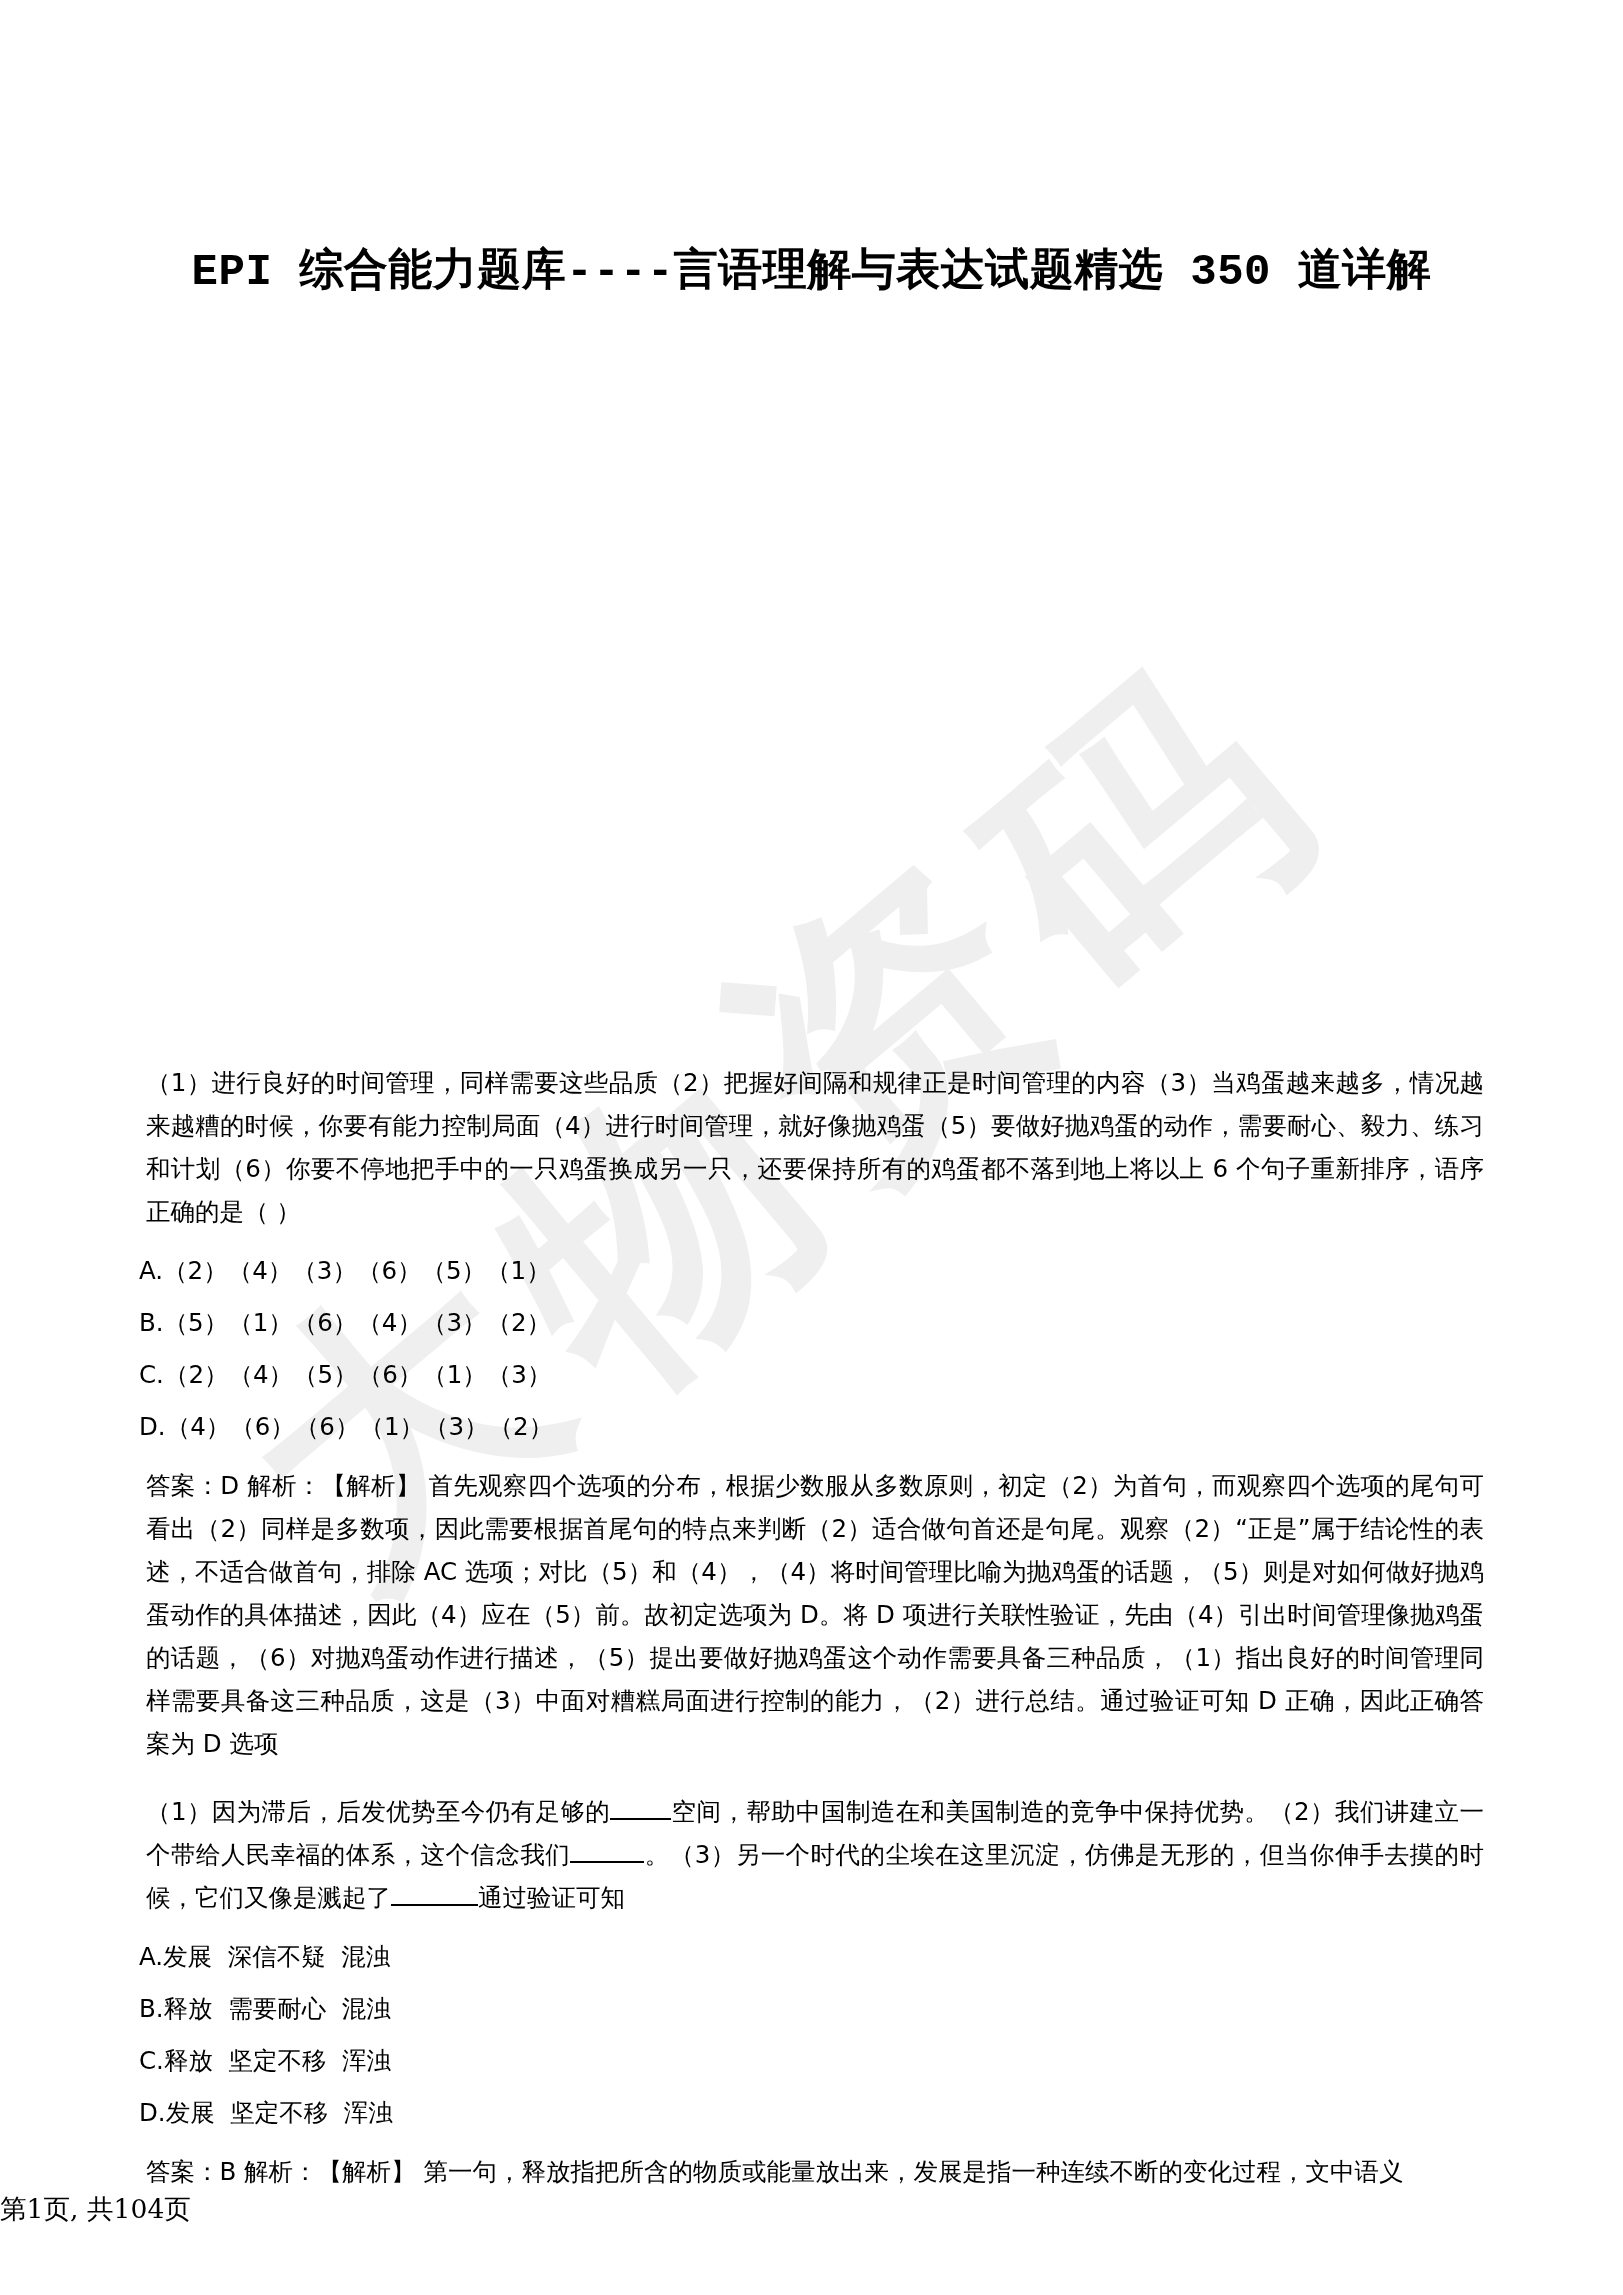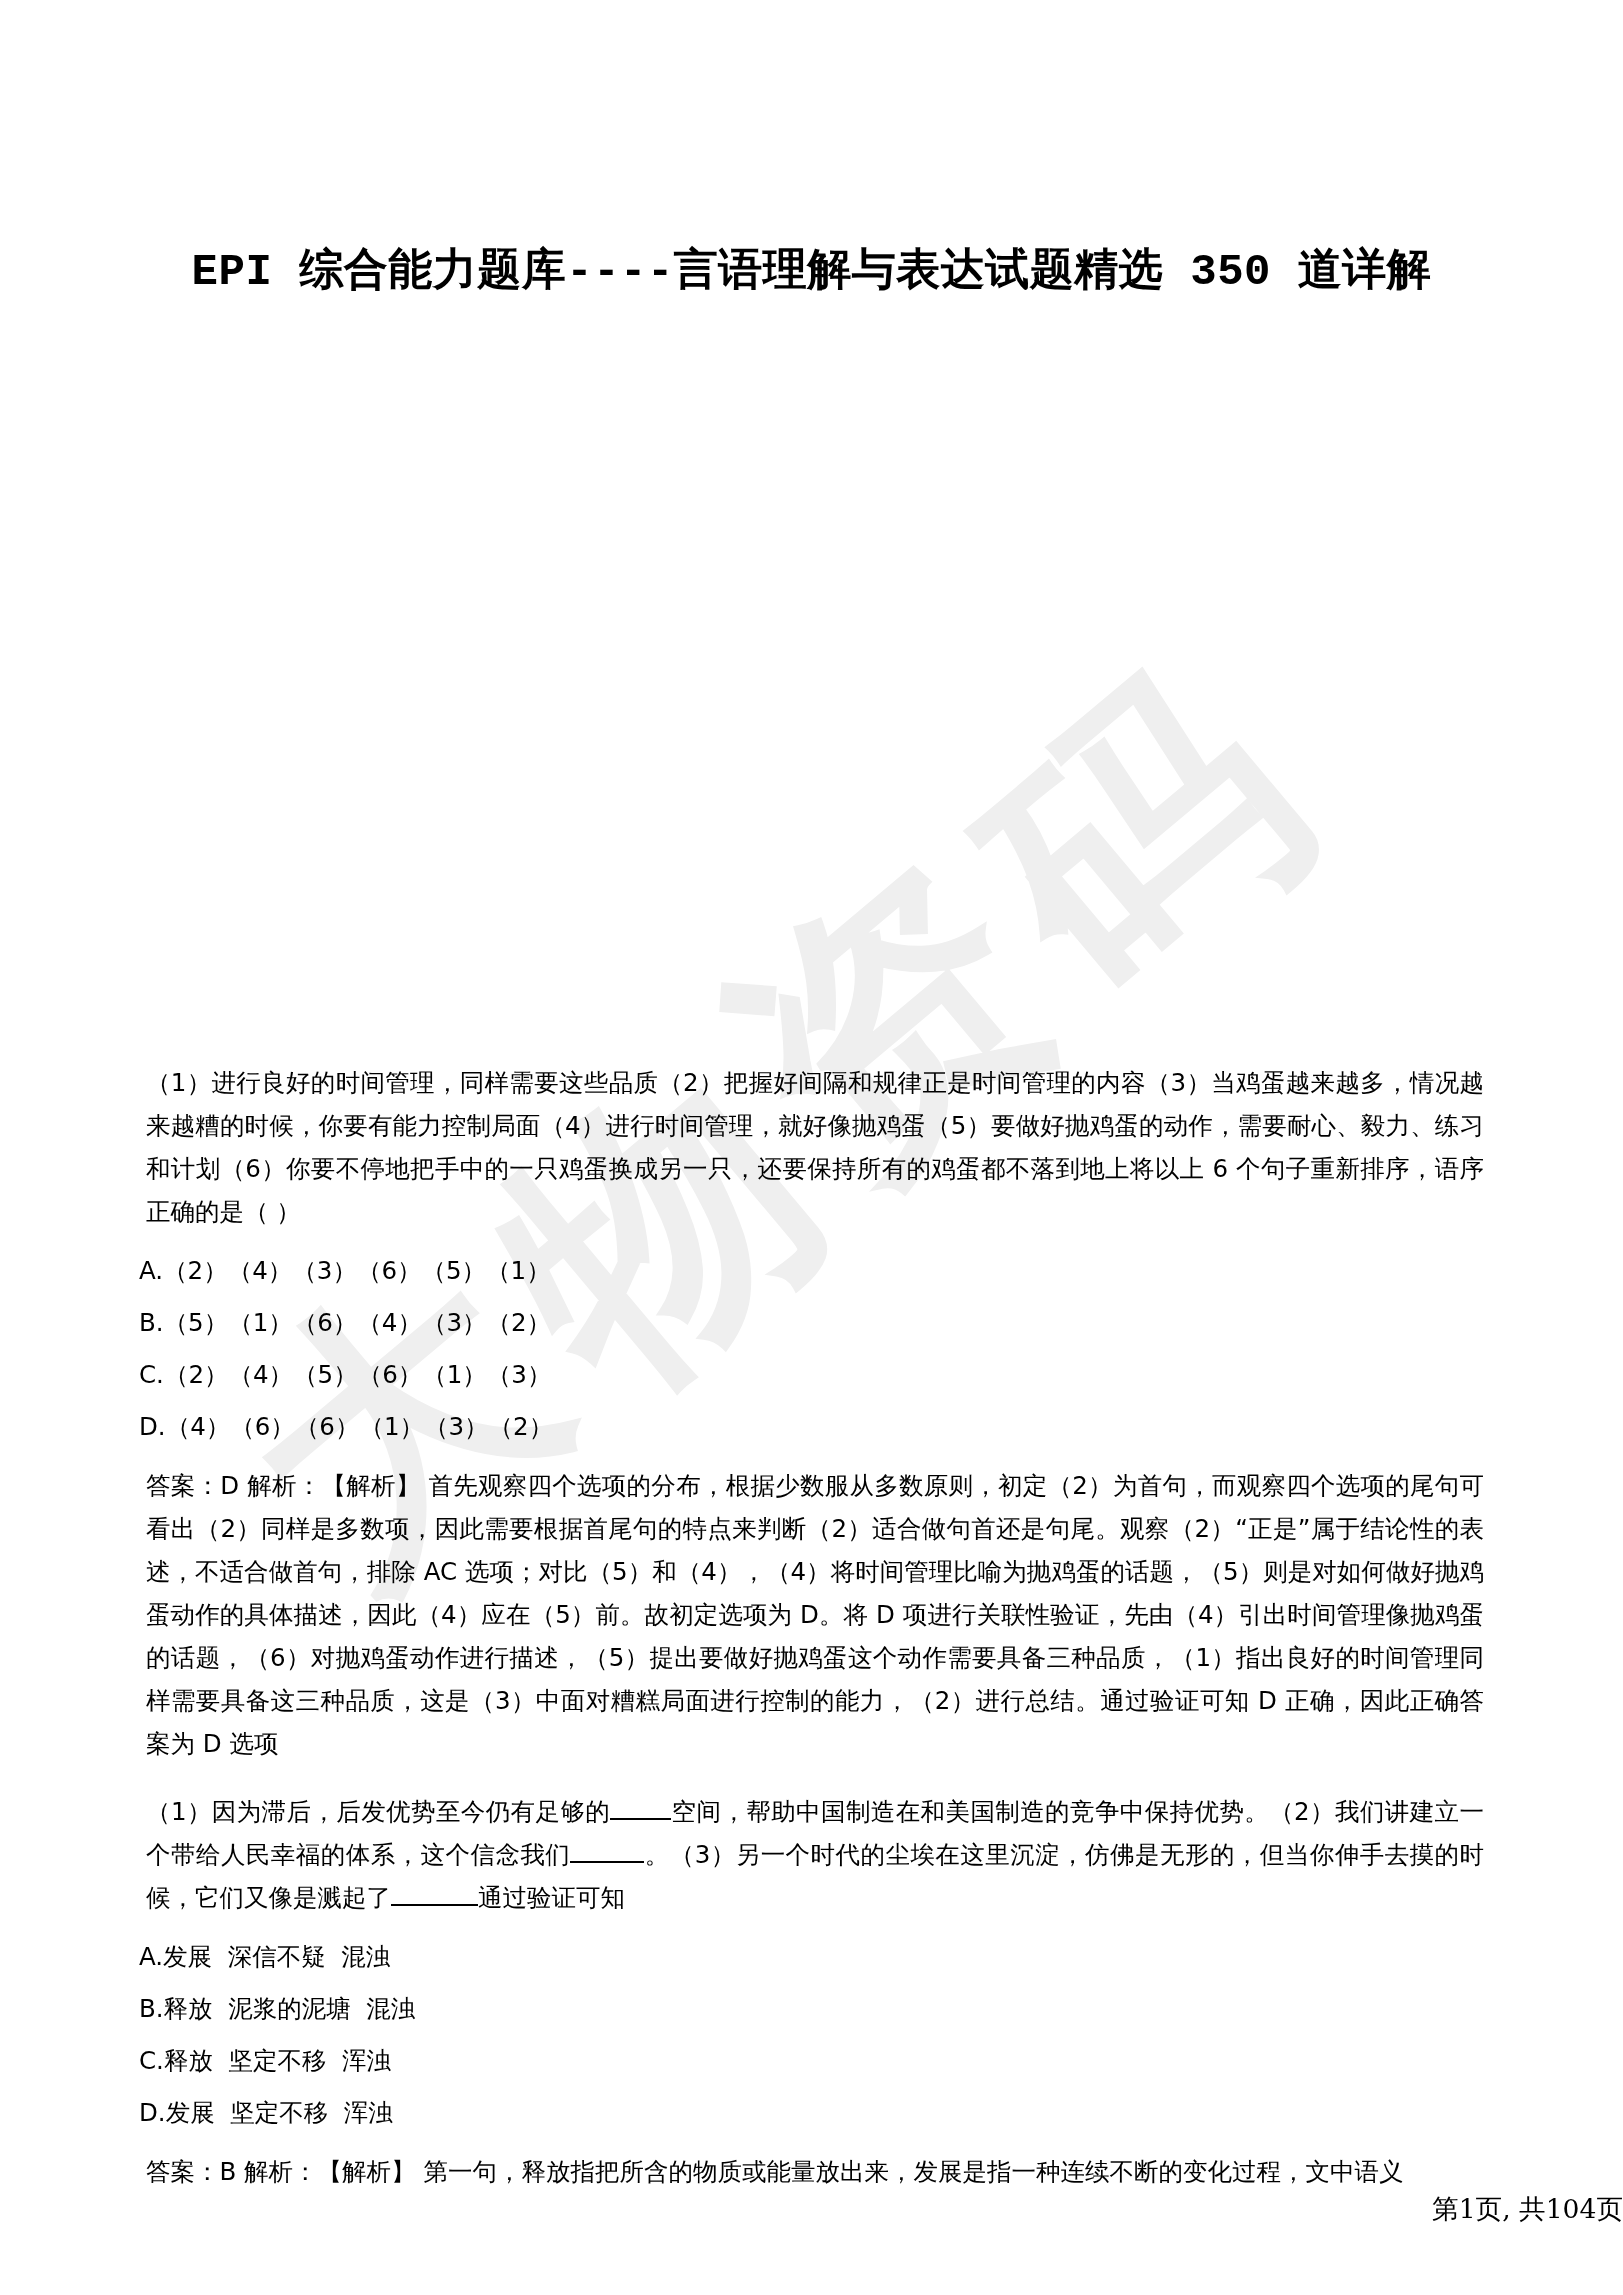--- a/index.html
+++ b/index.html
@@ -85,21 +85,21 @@
     vertical-align: baseline;
   }
   .b1 { width: 61px; }
   .b2 { width: 74px; }
   .b3 { width: 87px; }
   .footer {
     position: absolute;
     left: 0;
     width: 1623px;
     top: 2191px;
-    text-align: right;
+    text-align: left;
     font-family: "DejaVu Serif", "Liberation Serif", serif;
     font-size: 26.6px;
     z-index: 1;
   }
 </style>
 </head>
 <body>
 
 <div class="page">
 
@@ -117,21 +117,21 @@
     <p class="opt">A.（2）（4）（3）（6）（5）（1）</p>
     <p class="opt">B.（5）（1）（6）（4）（3）（2）</p>
     <p class="opt">C.（2）（4）（5）（6）（1）（3）</p>
     <p class="opt">D.（4）（6）（6）（1）（3）（2）</p>
     <p class="para">答案：D 解析：【解析】 首先观察四个选项的分布，根据少数服从多数原则，初定（2）为首句，而观察四个选项的尾句可看出（2）同样是多数项，因此需要根据首尾句的特点来判断（2）适合做句首还是句尾。观察（2）“正是”属于结论性的表述，不适合做首句，排除 AC 选项；对比（5）和（4），（4）将时间管理比喻为抛鸡蛋的话题，（5）则是对如何做好抛鸡蛋动作的具体描述，因此（4）应在（5）前。故初定选项为 D。将 D 项进行关联性验证，先由（4）引出时间管理像抛鸡蛋的话题，（6）对抛鸡蛋动作进行描述，（5）提出要做好抛鸡蛋这个动作需要具备三种品质，（1）指出良好的时间管理同样需要具备这三种品质，这是（3）中面对糟糕局面进行控制的能力，（2）进行总结。通过验证可知 D 正确，因此正确答案为 D 选项</p>
   </div>
 
   <div class="content q2">
     <p class="para"><span>（1）因为滞后，后发优势至今仍有足够的</span><span class="blank b1"></span><span>空间，帮助中国制造在和美国制造的竞争中保持优势。（2）我们讲建立一个带给人民幸福的体系，这个信念我们</span><span class="blank b2"></span><span>。（3）另一个时代的尘埃在这里沉淀，仿佛是无形的，但当你伸手去摸的时候，它们又像是溅起了</span><span class="blank b3"></span><span>通过验证可知</span></p>
     <p class="opt">A.发展  深信不疑  混浊</p>
-    <p class="opt">B.释放  泥浆的泥塘  混浊</p>
+    <p class="opt">B.释放  需要耐心  混浊</p>
     <p class="opt">C.释放  坚定不移  浑浊</p>
     <p class="opt">D.发展  坚定不移  浑浊</p>
     <p class="para">答案：B 解析：【解析】 第一句，释放指把所含的物质或能量放出来，发展是指一种连续不断的变化过程，文中语义</p>
   </div>
 
   <div class="footer">第1页, 共104页</div>
 
 </div>
 
 

